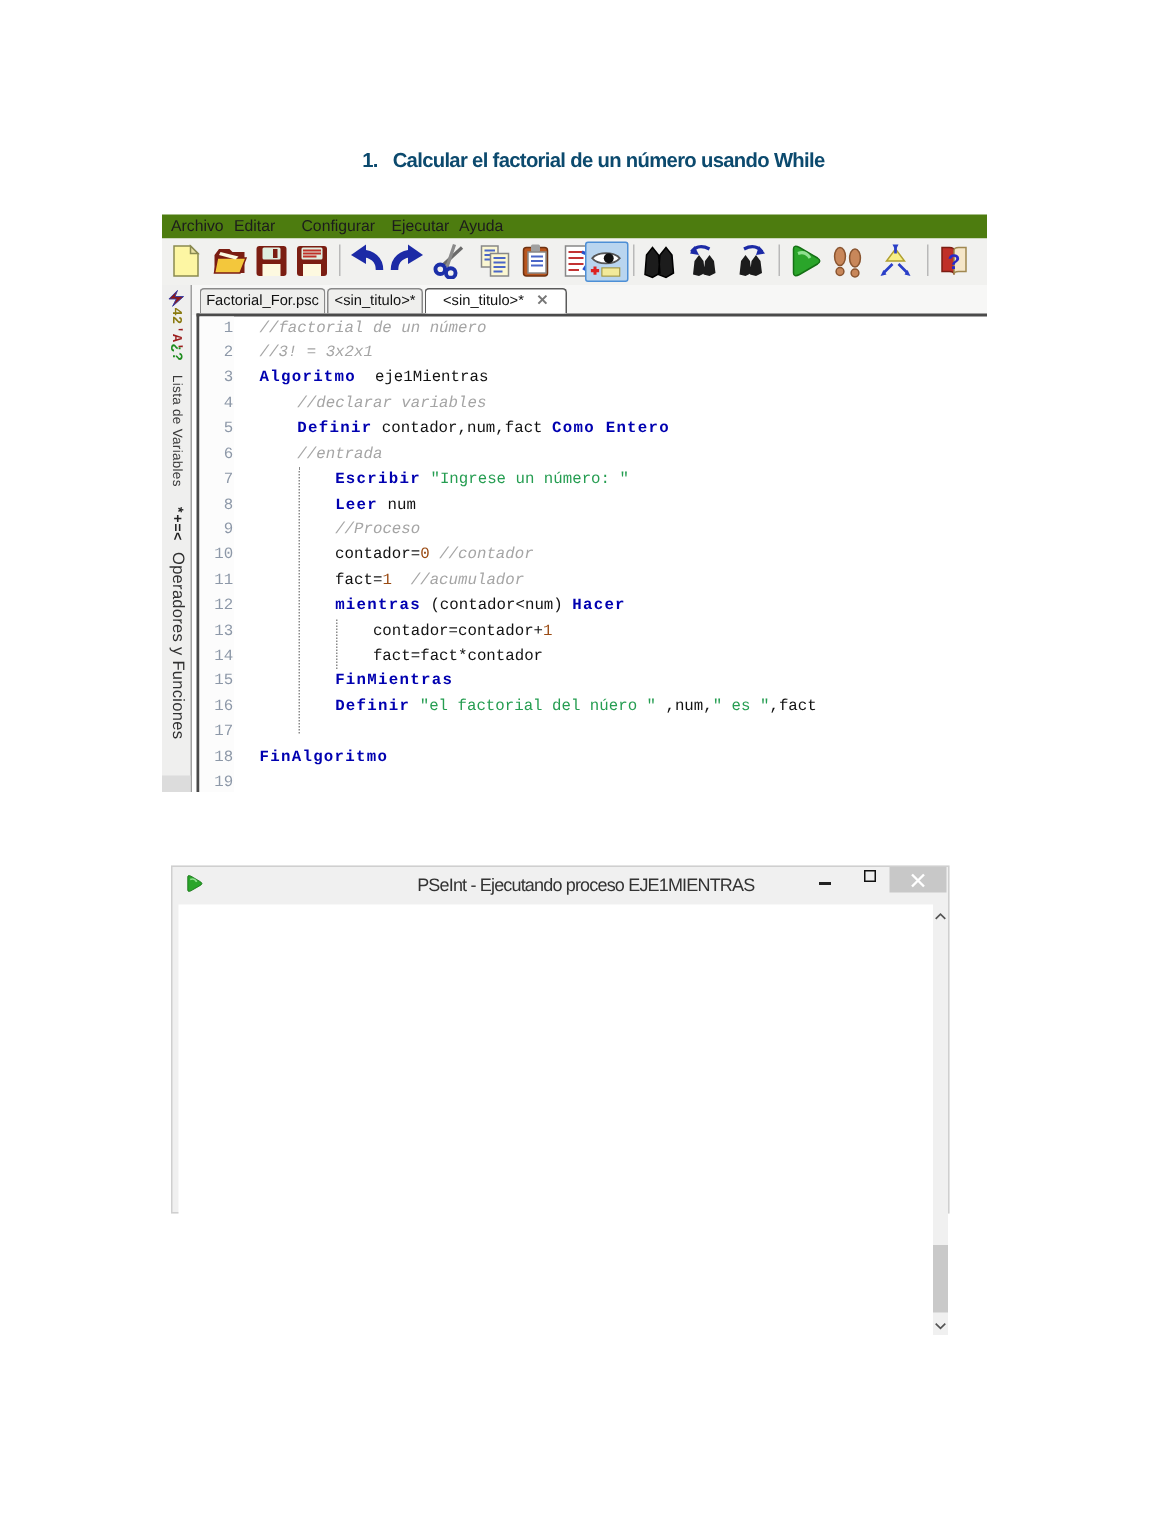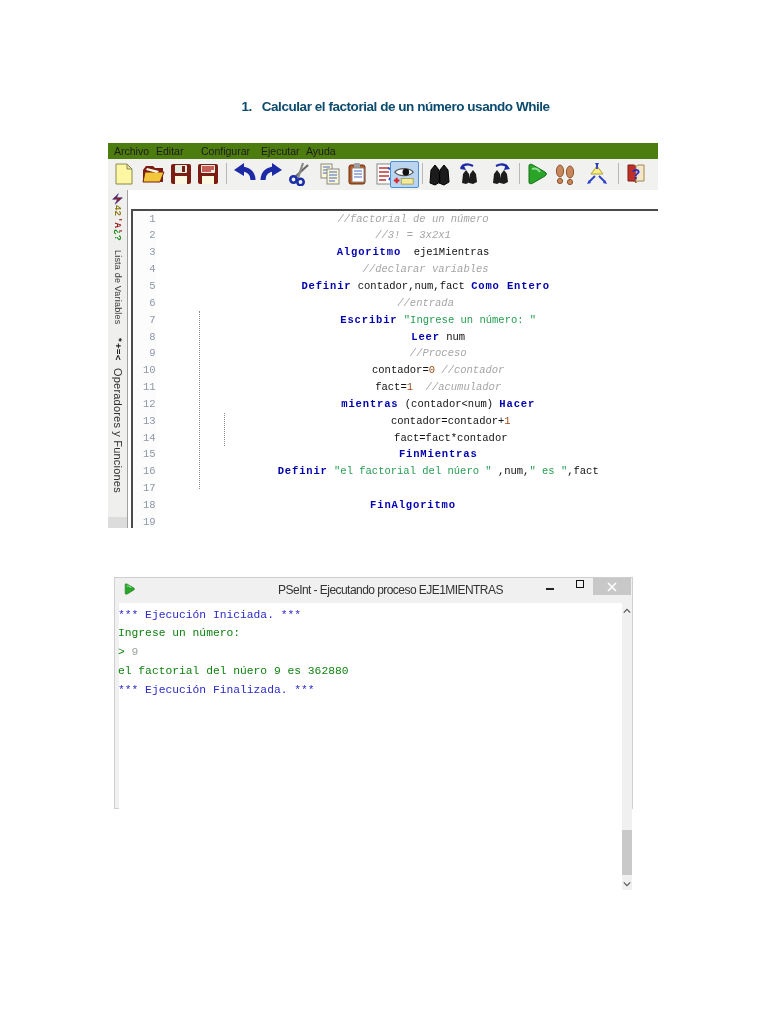--- a/index.html
+++ b/index.html
@@ -154,20 +154,25 @@
           <path d="M12 4l6 8H6z" fill="#f7ef86" stroke="#b0a030"></path>
           <path d="M12 2v5M4 20l6-6M20 20l-6-6" stroke="#2a3fc8" stroke-width="1.8" fill="none"></path>
           <path d="M2 22l4-1-2-3zM22 22l-4-1 2-3zM10 1l2 4 2-4z" fill="#2a3fc8"></path>
         </svg>
       <div class="tsep" style="left:510px;"></div>
       <svg class="ticon" style="left:516px;" viewBox="0 0 24 24">
           <path d="M4 3h5c2 0 3 1 3 2v16c0-1-1-2-3-2H4z" fill="#c03028" stroke="#7b1d12"></path>
           <path d="M20 3h-5c-2 0-3 1-3 2v16c0-1 1-2 3-2h5z" fill="#f5e6c8" stroke="#a08850"></path>
           <text x="12" y="17" font-size="14" font-weight="bold" fill="#2a2ac8" text-anchor="middle" font-family="Liberation Sans">?</text>
         </svg>
+    </div>
+    <div class="abs" id="tabrow">
+      <div class="tab" style="left:25px;width:82px;">Factorial_For.psc</div>
+      <div class="tab" style="left:110px;width:62px;">&lt;sin_titulo&gt;*</div>
+      <div class="tab tabactive" style="left:175px;width:93px;">&lt;sin_titulo&gt;*&nbsp;&nbsp;&nbsp;<span style="color:#777;font-weight:bold;">✕</span></div>
     </div>
     <div class="abs" id="sidebar">
       <svg class="abs" style="left:3px;top:2px;width:13px;height:13px;" viewBox="0 0 16 16">
           <path d="M2 9l7-7-2 5h7l-9 8 3-6z" fill="#8b1a1a" stroke="#3a3aa0" stroke-width="0.8"></path>
         </svg>
       <div class="vtext mono" style="top:15px;left:4px;font-size:9px;font-weight:bold;color:#8a7a10;">42</div>
       <div class="vtext mono" style="top:27px;left:4px;font-size:9px;font-weight:bold;color:#9b1c1c;">'A'</div>
       <div class="vtext mono" style="top:39px;left:4px;font-size:9.5px;font-weight:bold;color:#1e8c1e;">¿?</div>
       <div class="vtext" style="top:60px;left:5px;font-size:9px;">Lista de Variables</div>
       <div class="vtext mono" style="top:147px;left:4px;font-size:9.5px;font-weight:bold;color:#222;">*+=&lt;</div>
@@ -188,21 +193,21 @@
 10
 11
 12
 13
 14
 15
 16
 17
 18
 19</div>
-    <pre class="abs mono" id="code" style="margin:0;text-align:center;"><span class="cm">//factorial de un número</span>
+    <pre class="abs mono" id="code" style="margin:0;"><span class="cm">//factorial de un número</span>
 <span class="cm">//3! = 3x2x1</span>
 <span class="kw">Algoritmo</span>  eje1Mientras
     <span class="cm">//declarar variables</span>
     <span class="kw">Definir</span> contador,num,fact <span class="kw">Como Entero</span>
     <span class="cm">//entrada</span>
         <span class="kw">Escribir</span> <span class="st">"Ingrese un número: "</span>
         <span class="kw">Leer</span> num
         <span class="cm">//Proceso</span>
         contador=<span class="nu">0</span> <span class="cm">//contador</span>
         fact=<span class="nu">1</span>  <span class="cm">//acumulador</span>
@@ -225,25 +230,20 @@
       </svg>
     <div class="abs" id="contxt">PSeInt - Ejecutando proceso EJE1MIENTRAS</div>
     <div class="abs" style="left:430.5px;top:9.5px;width:8px;height:2px;background:#222;"></div>
     <div class="abs" style="left:461px;top:1.5px;width:6px;height:6px;border:1.8px solid #111;"></div>
     <div class="abs" style="left:478px;top:0;width:38px;height:16.5px;background:#c8c8c8;">
       <svg style="position:absolute;left:14px;top:3.5px;width:10px;height:10px;" viewBox="0 0 10 10">
           <path d="M1 1l8 8M9 1l-8 8" stroke="#fff" stroke-width="1.6"></path>
         </svg>
     </div>
     <div class="abs" id="conbody"></div>
-    <pre class="abs mono" id="consoletext" style="margin:0;"><span class="cblue">*** Ejecución Iniciada. ***</span>
-<span class="cgreen">Ingrese un número:</span>
-<span class="cgreen">&gt; </span><span class="cgray">9</span>
-<span class="cgreen">el factorial del núero 9 es 362880</span>
-<span class="cblue">*** Ejecución Finalizada. ***</span></pre>
     <div class="abs" id="scroll">
       <svg style="position:absolute;left:1px;top:4px;width:8px;height:8px;" viewBox="0 0 10 10">
           <path d="M1 7l4-4 4 4" fill="none" stroke="#555" stroke-width="1.4"></path>
         </svg>
       <div class="abs" id="thumb"></div>
       <svg style="position:absolute;left:1px;top:277px;width:8px;height:8px;" viewBox="0 0 10 10">
           <path d="M1 3l4 4 4-4" fill="none" stroke="#555" stroke-width="1.4"></path>
         </svg>
     </div>
   </div>

